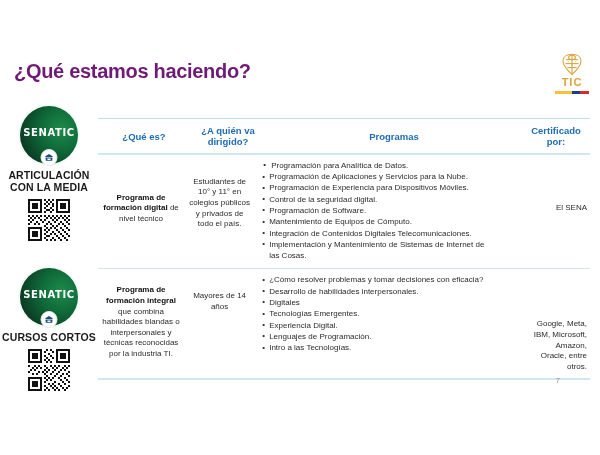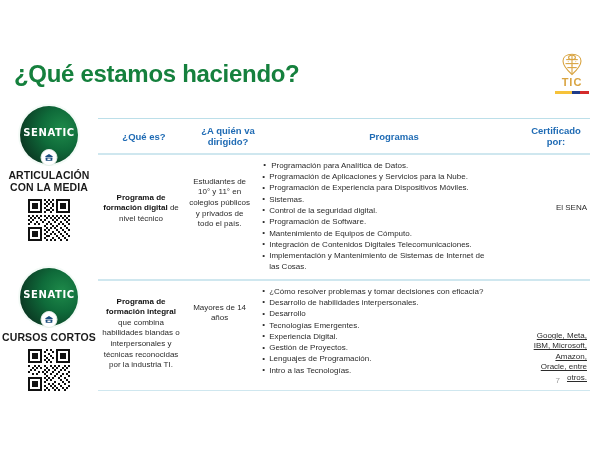--- a/index.html
+++ b/index.html
@@ -7,22 +7,22 @@
     width: 600px; height: 455px;
     background: #ffffff;
     font-family: "Liberation Sans", sans-serif;
     overflow: hidden;
   }
   .slide { position: relative; width: 600px; height: 455px; background: #fff; }
 
   
   .title {
     position: absolute; left: 14px; top: 60px;
-    font-size: 24px; font-weight: bold;
-    color: #15803d; letter-spacing: -0.3px;
+    font-size: 20px; font-weight: bold;
+    color: #701a75; letter-spacing: -0.3px;
   }
 
   
   .mintic { position: absolute; right: 6px; top: 52px; width: 44px; text-align: center; }
   .mintic .crest { width: 44px; height: 26px; display: block; margin: 0 auto; }
   .mintic .tic {
     font-size: 11px; font-weight: bold; color: #D9A441;
     letter-spacing: 1px; line-height: 11px; margin-top: -1px;
   }
   .flagbar { margin: 3px auto 0; width: 34px; height: 3px; display: flex; }
@@ -84,21 +84,21 @@
   .td.c2 { text-align: center; }
   .td.c3 { text-align: left; padding-left: 7px; }
   .td.c4 { text-align: right; padding-left: 6px; margin-left: 32px; }
   .td strong { font-weight: bold; color: #111; }
 
   .row1 .td.c1 { padding-top: 38px; }
   .row1 .td.c2 { padding-top: 22px; }
   .row1 .td.c4 { padding-top: 48px; }
   .row2 .td.c1 { padding-top: 16px; }
   .row2 .td.c2 { padding-top: 22px; }
-  .row2 .td.c4 { padding-top: 50px; text-decoration: underline; }
+  .row2 .td.c4 { padding-top: 50px; }
 
   .bullets { list-style: none; }
   .bullets li {
     position: relative; padding-left: 7px; margin-bottom: 0.5px;
     line-height: 10.8px; font-size: 8px;
   }
   .bullets li:before {
     content: "\2022"; position: absolute; left: 0; top: -0.5px; font-size: 8px;
   }
   .bullets li.indent:before { left: 1px; }
@@ -275,21 +275,20 @@
     <div class="trow row1">
       <div class="td c1">
         <strong>Programa de formación digital</strong><span> de nivel técnico</span>
       </div>
       <div class="td c2">Estudiantes de 10° y 11° en colegios públicos y privados de todo el país.</div>
       <div class="td c3">
         <ul class="bullets">
           <li class="indent">Programación para Analítica de Datos.</li>
           <li>Programación de Aplicaciones y Servicios para la Nube.</li>
           <li>Programación de Experiencia para Dispositivos Móviles.</li>
-          <li>Sistemas.</li>
           <li>Control de la seguridad digital.</li>
           <li>Programación de Software.</li>
           <li>Mantenimiento de Equipos de Cómputo.</li>
           <li>Integración de Contenidos Digitales Telecomunicaciones.</li>
           <li>Implementación y Mantenimiento de Sistemas de Internet de las Cosas.</li>
         </ul>
       </div>
       <div class="td c4">El SENA</div>
     </div>
 
@@ -297,24 +296,23 @@
 
     <div class="trow row2">
       <div class="td c1">
         <strong>Programa de formación integral</strong><span> que combina habilidades blandas o interpersonales y técnicas reconocidas por la industria TI.</span>
       </div>
       <div class="td c2">Mayores de 14 años</div>
       <div class="td c3">
         <ul class="bullets">
           <li>¿Cómo resolver problemas y tomar decisiones con eficacia?</li>
           <li>Desarrollo de habilidades interpersonales.</li>
-          <li>Desarrollo</li>
+          <li>Digitales</li>
           <li>Tecnologías Emergentes.</li>
           <li>Experiencia Digital.</li>
-          <li>Gestión de Proyectos.</li>
           <li>Lenguajes de Programación.</li>
           <li>Intro a las Tecnologías.</li>
         </ul>
       </div>
       <div class="td c4">Google, Meta, IBM, Microsoft, Amazon, Oracle, entre otros.</div>
     </div>
 
     <div class="rule"></div>
   </div>
 

